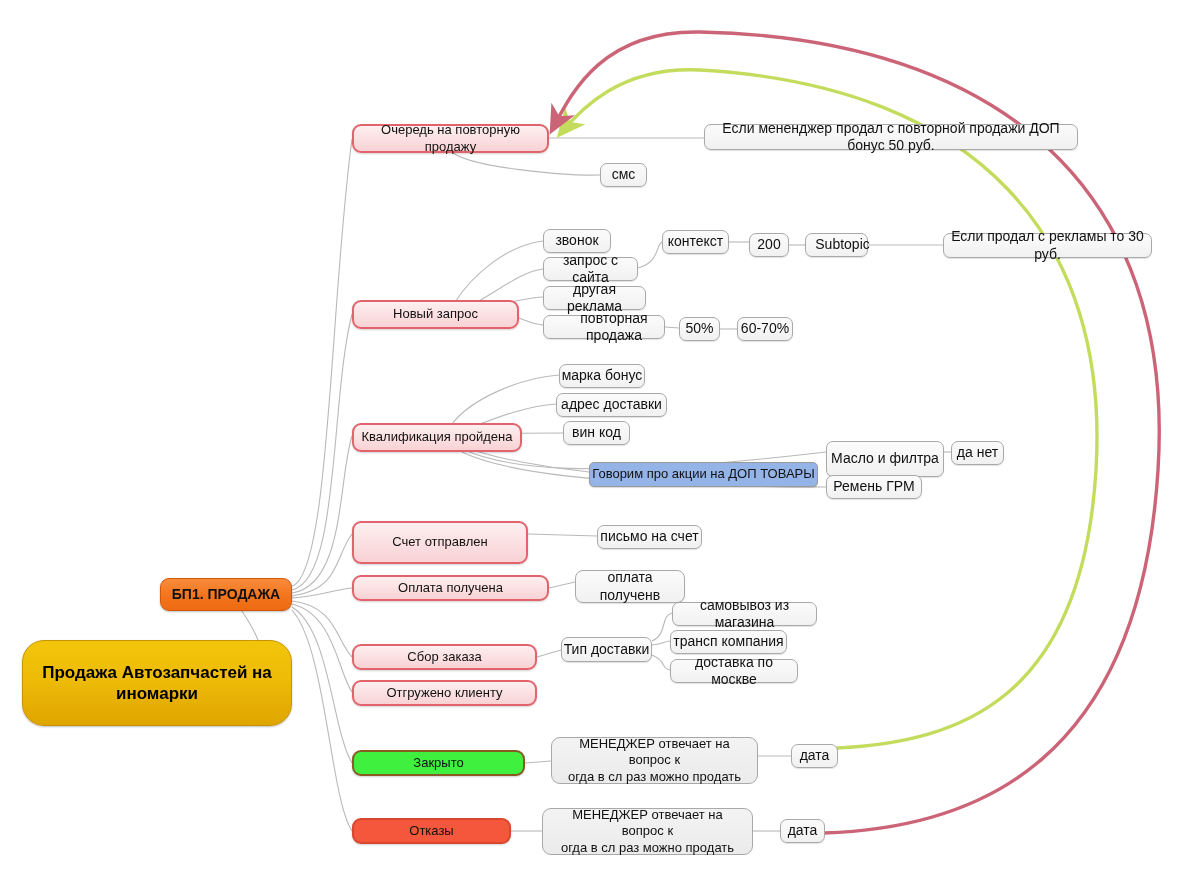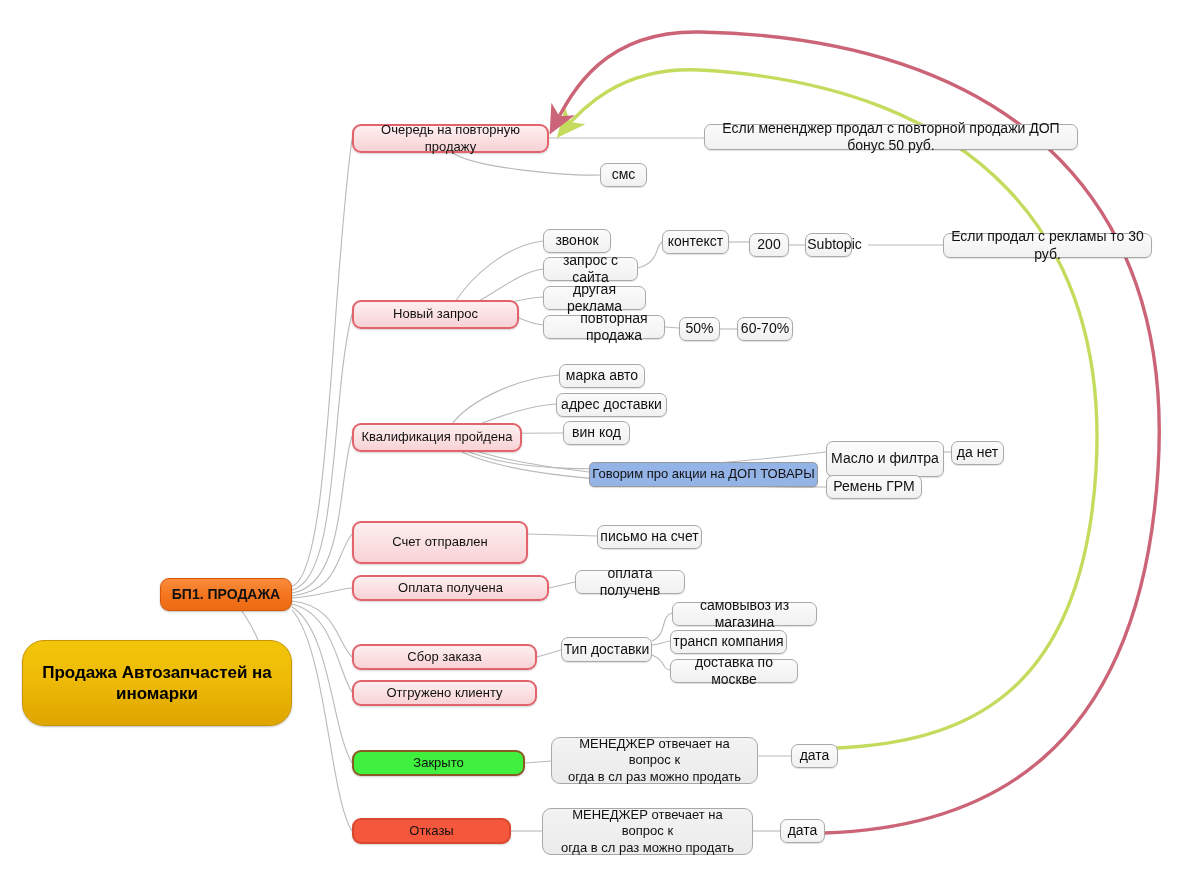--- a/index.html
+++ b/index.html
@@ -152,39 +152,39 @@
   <div class="node n-leaf" style="left:600px;top:163px;width:47px;height:24px;">смс</div>
   <div class="node n-leaf" style="left:704px;top:124px;width:374px;height:26px;">Если мененджер продал с повторной продажи ДОП бонус 50 руб.</div>
 
   <div class="node n-stage" style="left:352px;top:300px;width:167px;height:29px;">Новый запрос</div>
   <div class="node n-leaf" style="left:543px;top:229px;width:68px;height:24px;">звонок</div>
   <div class="node n-leaf" style="left:543px;top:257px;width:95px;height:24px;">запрос с сайта</div>
   <div class="node n-leaf" style="left:543px;top:286px;width:103px;height:24px;">другая реклама</div>
   <div class="node n-leaf" style="left:543px;top:315px;width:122px;height:24px;padding-left:20px;">повторная продажа</div>
   <div class="node n-leaf" style="left:662px;top:230px;width:67px;height:24px;">контекст</div>
   <div class="node n-leaf" style="left:749px;top:233px;width:40px;height:24px;">200</div>
-  <div class="node n-leaf" style="left:805px;top:233px;width:47px;height:24px;padding-left:12px;">Subtopic</div>
+  <div class="node n-leaf" style="left:805px;top:233px;width:63px;height:24px;padding-left:12px;">Subtopic</div>
   <div class="node n-leaf" style="left:943px;top:233px;width:209px;height:25px;">Если продал с рекламы то 30 руб.</div>
   <div class="node n-leaf" style="left:679px;top:317px;width:41px;height:24px;">50%</div>
   <div class="node n-leaf" style="left:737px;top:317px;width:56px;height:24px;">60-70%</div>
 
   <div class="node n-stage" style="left:352px;top:423px;width:170px;height:29px;">Квалификация пройдена</div>
-  <div class="node n-leaf" style="left:559px;top:364px;width:86px;height:24px;">марка авто</div>
+  <div class="node n-leaf" style="left:559px;top:364px;width:86px;height:24px;">марка бонус</div>
   <div class="node n-leaf" style="left:556px;top:393px;width:111px;height:24px;">адрес доставки</div>
   <div class="node n-leaf" style="left:563px;top:421px;width:67px;height:24px;">вин код</div>
   <div class="node n-blue" style="left:589px;top:462px;width:229px;height:25px;">Говорим про акции на ДОП ТОВАРЫ</div>
   <div class="node n-leaf" style="left:826px;top:441px;width:118px;height:36px;">Масло и филтра</div>
   <div class="node n-leaf" style="left:951px;top:441px;width:53px;height:24px;">да нет</div>
   <div class="node n-leaf" style="left:826px;top:475px;width:96px;height:24px;">Ремень ГРМ</div>
 
   <div class="node n-stage" style="left:352px;top:521px;width:176px;height:43px;">Счет отправлен</div>
   <div class="node n-leaf" style="left:597px;top:525px;width:105px;height:24px;">письмо на счет</div>
 
   <div class="node n-stage" style="left:352px;top:575px;width:197px;height:26px;">Оплата получена</div>
-  <div class="node n-leaf" style="left:575px;top:570px;width:110px;height:24px;">оплата полученв</div>
+  <div class="node n-leaf" style="left:575px;top:570px;width:110px;height:33px;border-radius:8px;">оплата полученв</div>
 
   <div class="node n-stage" style="left:352px;top:644px;width:185px;height:26px;">Сбор заказа</div>
   <div class="node n-leaf" style="left:561px;top:637px;width:91px;height:25px;">Тип доставки</div>
   <div class="node n-leaf" style="left:672px;top:602px;width:145px;height:24px;">самовывоз из магазина</div>
   <div class="node n-leaf" style="left:670px;top:630px;width:117px;height:24px;">трансп компания</div>
   <div class="node n-leaf" style="left:670px;top:659px;width:128px;height:24px;">доставка по москве</div>
 
   <div class="node n-stage" style="left:352px;top:680px;width:185px;height:26px;">Отгружено клиенту</div>
 
   <div class="node n-green" style="left:352px;top:750px;width:173px;height:26px;">Закрыто</div>

